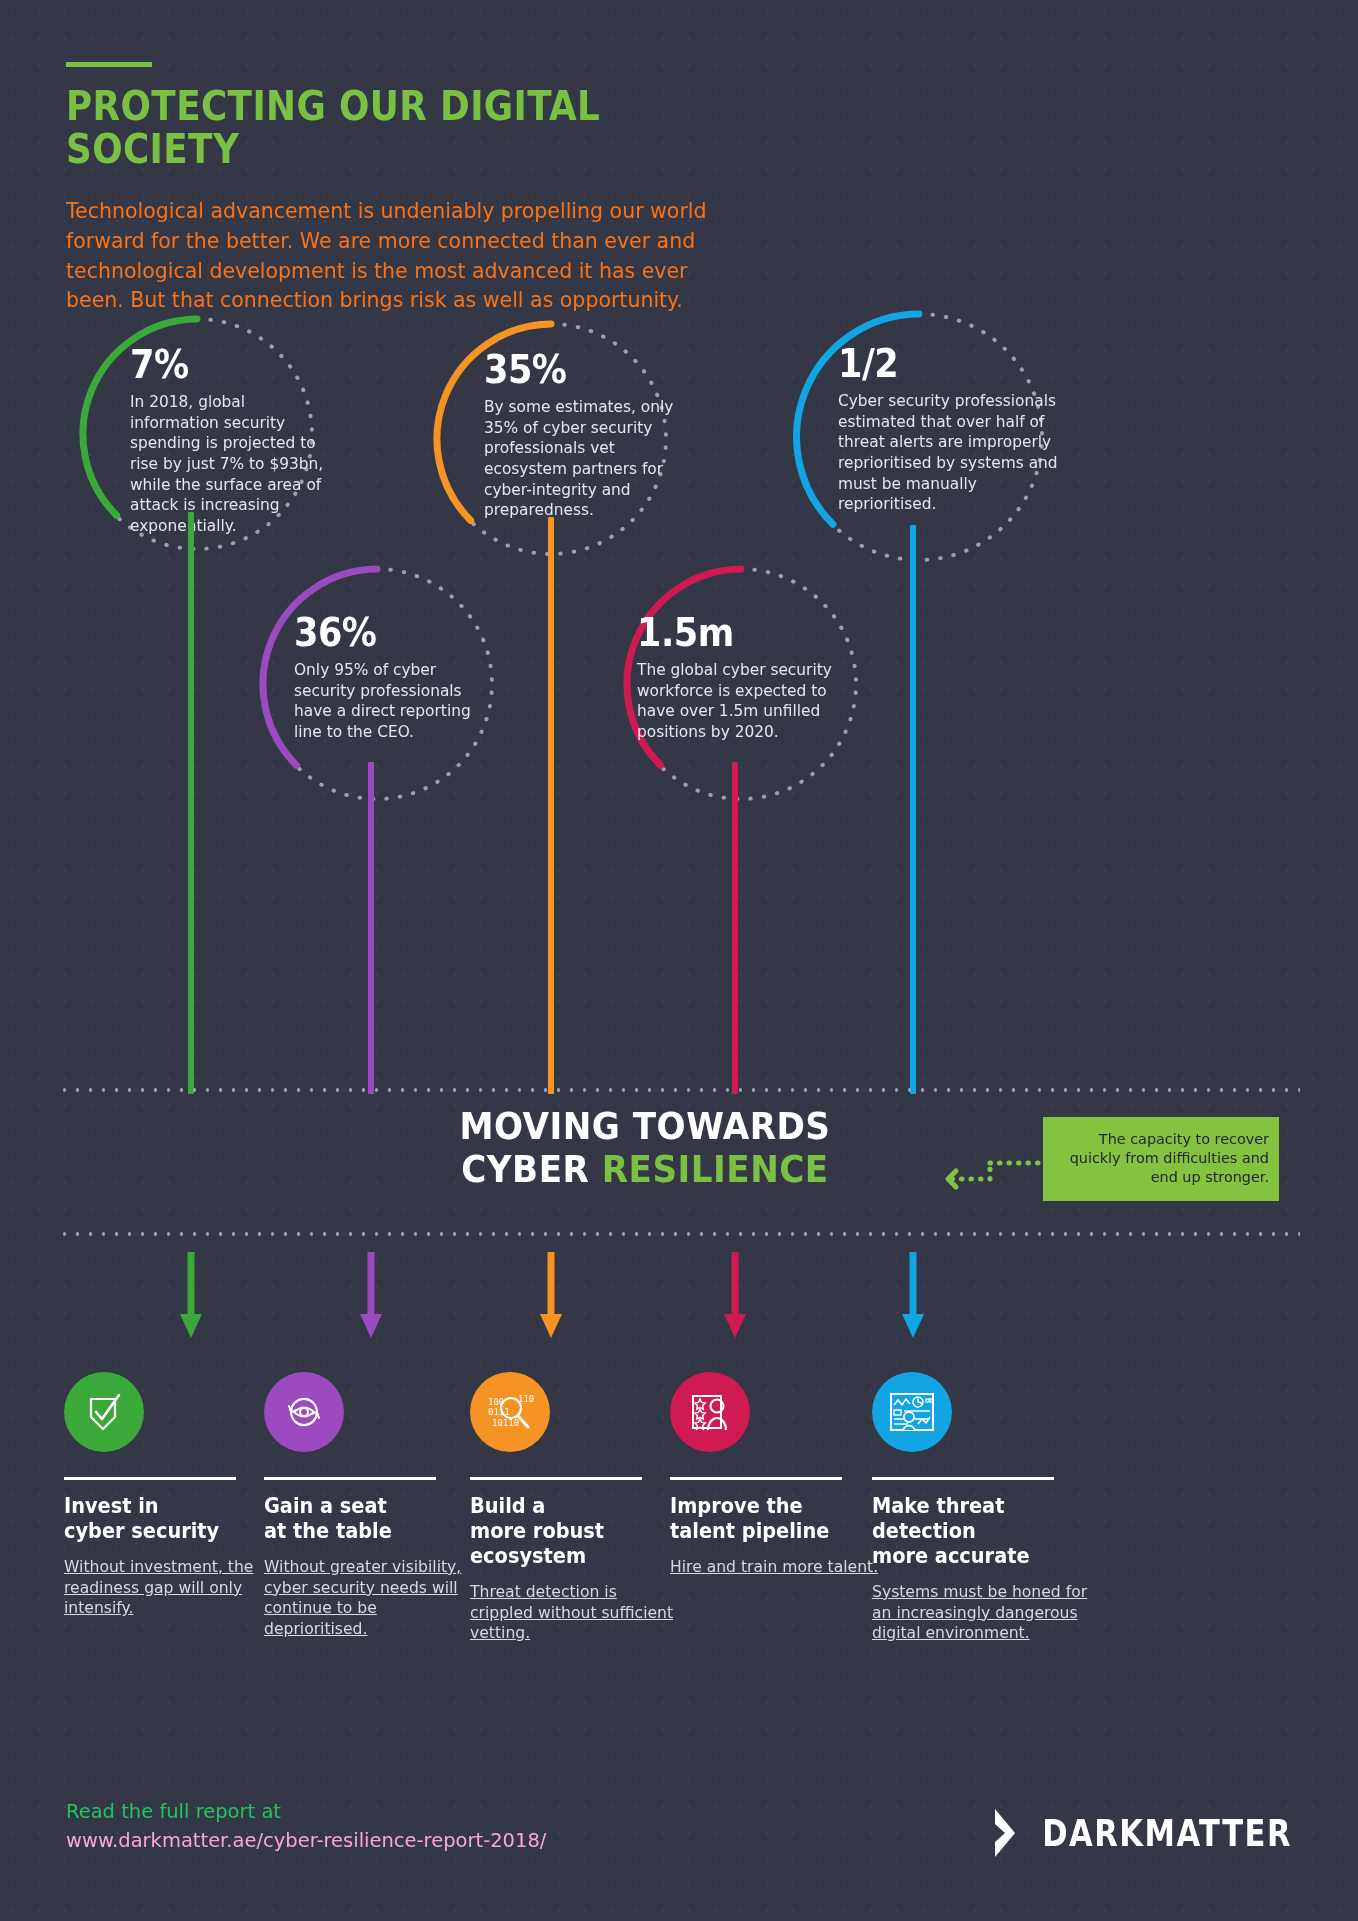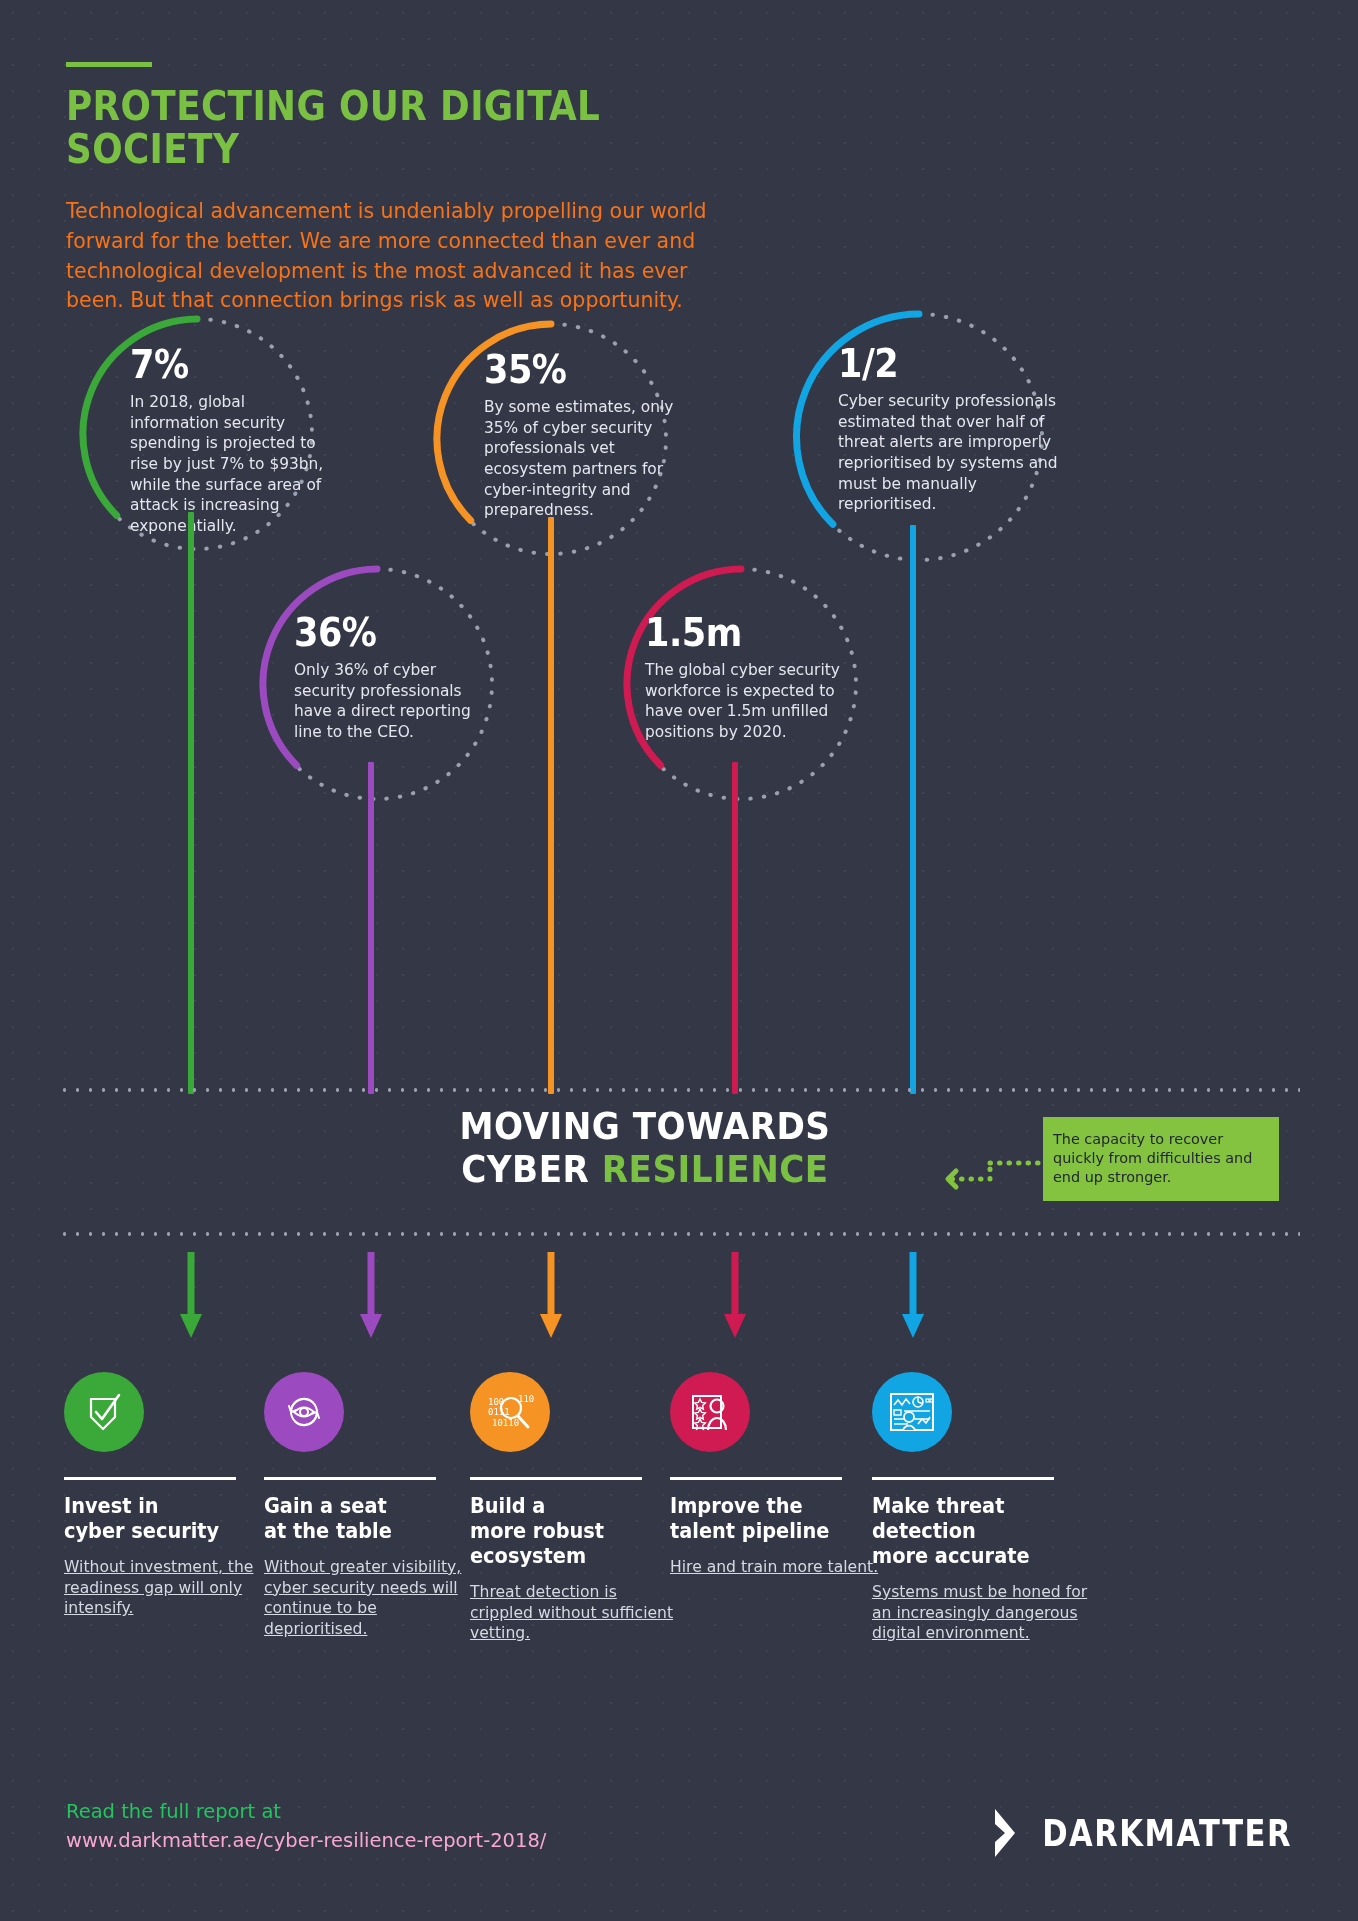--- a/index.html
+++ b/index.html
@@ -64,21 +64,21 @@
     position:absolute;left:410px;top:0;width:470px;
     text-align:center;
     font-size:38px;font-weight:bold;line-height:1.12;color:#ffffff;
     font-family:"DejaVu Sans Condensed","Liberation Sans",sans-serif;
     letter-spacing:0.5px;
   }
   #banner-title .accent{color:#7ac143;}
   #callout{
     position:absolute;left:1043px;top:12px;width:236px;
     background:#84c33f;color:#232633;
-    font-size:14.4px;line-height:1.32;text-align:left;
+    font-size:14.4px;line-height:1.32;text-align:right;
     padding:13px 10px 14px 10px;box-sizing:border-box;
   }
   #callout-arrow{position:absolute;left:942px;top:52px;width:104px;height:40px;}
 
   
   .downarrow{position:absolute;width:26px;height:88px;}
 
   
   .action{position:absolute;top:1372px;width:212px;}
   .icon-circle{
@@ -149,30 +149,30 @@
     </div>
   </div>
 
   <div class="stat" style="left:258px;top:565px;">
     <svg class="ring" viewBox="0 0 238 238">
       <circle cx="119" cy="119" r="115" fill="none" stroke="#9aa0ae" stroke-width="4" stroke-linecap="round" stroke-dasharray="0.5 13" transform="rotate(-90 119 119)"></circle>
       <path d="M 119 4 A 115 115 0 0 0 38.7 200.4" fill="none" stroke="#9b4bbf" stroke-width="7" stroke-linecap="round"></path>
     </svg>
     <div class="body" style="left:36px;top:48px;width:196px;">
       <p class="num">36%</p>
-      <p class="desc">Only 36% of cyber security professionals have a direct reporting line to the CEO.</p>
+      <p class="desc">Only 95% of cyber security professionals have a direct reporting line to the CEO.</p>
     </div>
   </div>
 
   <div class="stat" style="left:622px;top:565px;">
     <svg class="ring" viewBox="0 0 238 238">
       <circle cx="119" cy="119" r="115" fill="none" stroke="#9aa0ae" stroke-width="4" stroke-linecap="round" stroke-dasharray="0.5 13" transform="rotate(-90 119 119)"></circle>
       <path d="M 119 4 A 115 115 0 0 0 38.7 200.4" fill="none" stroke="#d01a52" stroke-width="7" stroke-linecap="round"></path>
     </svg>
-    <div class="body" style="left:23px;top:48px;width:206px;">
+    <div class="body" style="left:15px;top:48px;width:206px;">
       <p class="num">1.5m</p>
       <p class="desc">The global cyber security workforce is expected to have over 1.5m unfilled positions by 2020.</p>
     </div>
   </div>
 
   <div class="stem" style="left:188px;top:512px;height:582px;background:#3aa93a;"></div>
   <div class="stem" style="left:368px;top:762px;height:332px;background:#9b4bbf;"></div>
   <div class="stem" style="left:548px;top:517px;height:577px;background:#f59324;"></div>
   <div class="stem" style="left:732px;top:762px;height:332px;background:#d01a52;"></div>
   <div class="stem" style="left:910px;top:525px;height:569px;background:#12a5e3;"></div>

